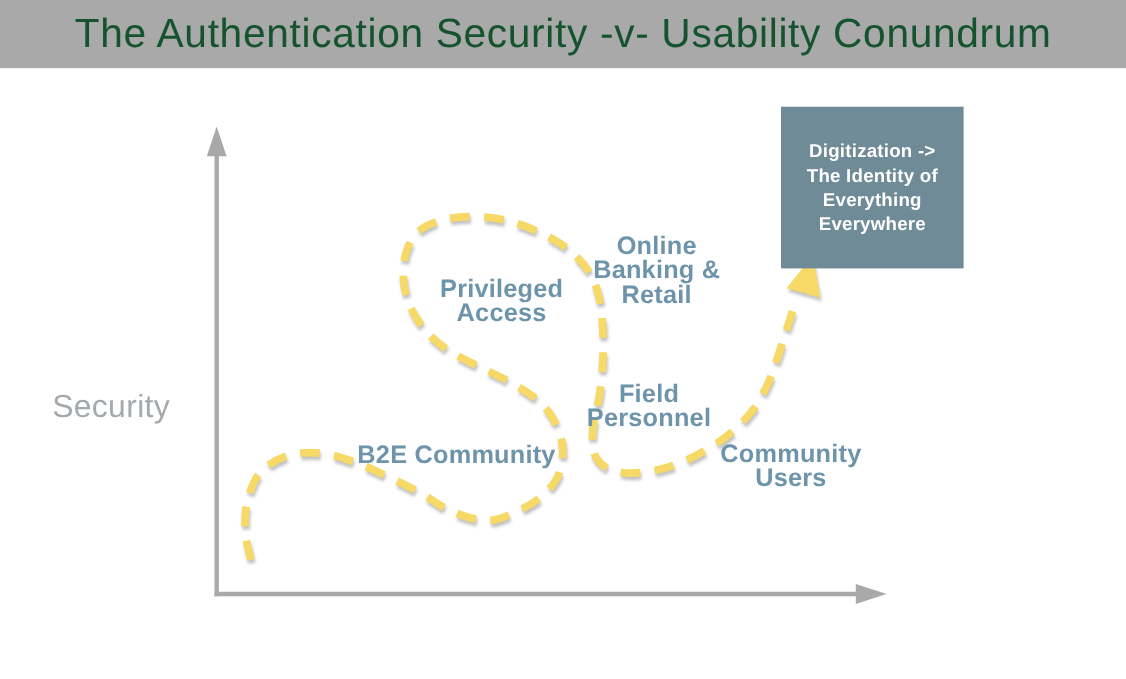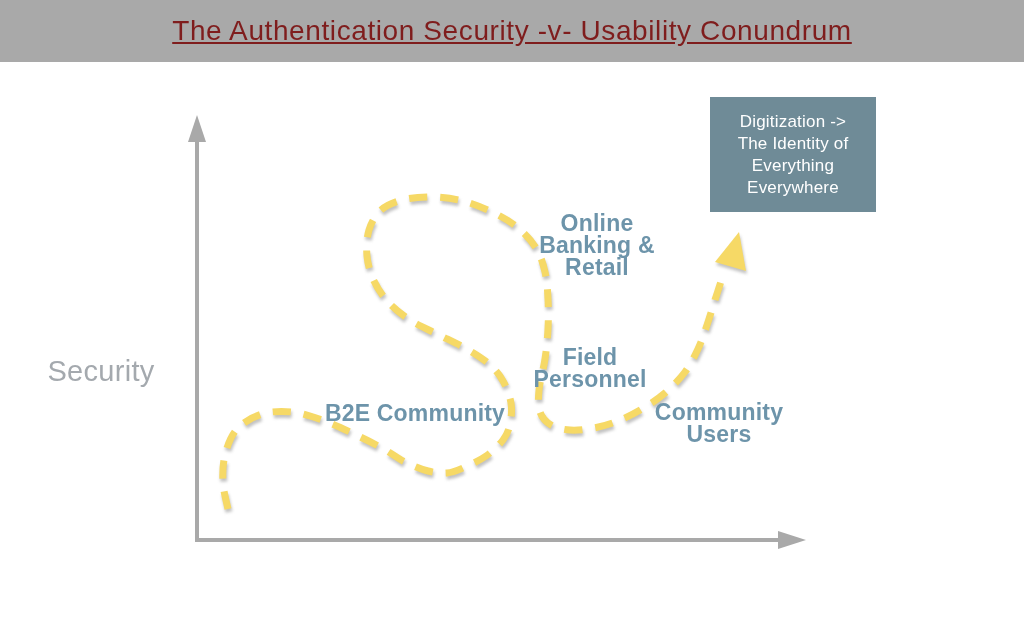--- a/index.html
+++ b/index.html
@@ -6,21 +6,21 @@
   .stage{
     position:relative;width:1024px;height:617px;overflow:hidden;
     background:#ffffff;font-family:"Liberation Sans", sans-serif;
   }
   
   .title-bar{
     position:absolute;left:0;top:0;width:1024px;height:62px;
     background:#a9a9a9;display:flex;align-items:center;justify-content:center;
   }
   .title-bar h1{
-    margin:0;color:#7f1d1d;font-size:28px;font-weight:400;letter-spacing:.6px;text-decoration:underline;
+    margin:0;color:#14532d;font-size:37px;font-weight:400;letter-spacing:.6px;
   }
   
   svg.diagram{position:absolute;left:0;top:0;}
   .journey{
     fill:none;stroke:#f6d966;stroke-width:7;stroke-dasharray:18 13;
     filter:drop-shadow(1px 3px 1.5px rgba(120,120,120,.45));
   }
   .journey-arrow{
     fill:#f6d966;filter:drop-shadow(1px 3px 1.5px rgba(120,120,120,.45));
   }
@@ -37,23 +37,23 @@
     text-align:center;white-space:pre-line;letter-spacing:.2px;
   }
   .m-corporate{left:306px;top:472px;}
   .m-b2e{left:415px;top:413px;}
   .m-privileged{left:456px;top:273px;}
   .m-online{left:597px;top:245px;}
   .m-field{left:590px;top:368px;}
   .m-community{left:719px;top:423px;}
   
   .endpoint-box{
-    position:absolute;left:710px;top:97px;width:166px;height:115px;
+    position:absolute;left:710px;top:97px;width:166px;height:147px;
     background:#6f8b97;display:flex;align-items:center;justify-content:center;
-    color:#ffffff;font-size:17px;font-weight:400;line-height:22px;
+    color:#ffffff;font-size:17px;font-weight:700;line-height:22px;
     text-align:center;white-space:pre-line;letter-spacing:.2px;
   }
 </style>
 </head>
 <body>
 
 <div class="stage">
 
   <div class="title-bar">
     <h1>The Authentication Security -v- Usability Conundrum</h1>
@@ -65,20 +65,22 @@
     <line class="axis" x1="195" y1="540" x2="783" y2="540"></line>
     <polygon class="axis-head" points="806,540 778,531 778,549"></polygon>
 
     <path class="journey" d="M 228 509 C 227.2 504.7, 223.5 492.0, 223 483 C 222.5 474.0, 222.7 464.0, 225 455 C 227.3 446.0, 230.8 435.8, 237 429 C 243.2 422.2, 252.8 416.8, 262 414 C 271.2 411.2, 282.0 411.0, 292 412 C 302.0 413.0, 312.0 416.5, 322 420 C 332.0 423.5, 342.0 428.3, 352 433 C 362.0 437.7, 373.2 443.2, 382 448 C 390.8 452.8, 397.3 458.2, 405 462 C 412.7 465.8, 421.0 469.2, 428 471 C 435.0 472.8, 441.2 473.5, 447 473 C 452.8 472.5, 456.5 470.8, 463 468 C 469.5 465.2, 479.3 460.7, 486 456 C 492.7 451.3, 499.0 445.3, 503 440 C 507.0 434.7, 508.7 430.2, 510 424 C 511.3 417.8, 512.2 410.2, 511 403 C 509.8 395.8, 506.7 387.5, 503 381 C 499.3 374.5, 495.3 369.5, 489 364 C 482.7 358.5, 473.7 353.0, 465 348 C 456.3 343.0, 446.2 338.7, 437 334 C 427.8 329.3, 418.0 325.2, 410 320 C 402.0 314.8, 395.0 309.5, 389 303 C 383.0 296.5, 377.7 288.8, 374 281 C 370.3 273.2, 367.8 264.5, 367 256 C 366.2 247.5, 366.7 237.7, 369 230 C 371.3 222.3, 375.5 215.0, 381 210 C 386.5 205.0, 394.0 202.2, 402 200 C 410.0 197.8, 419.5 197.0, 429 197 C 438.5 197.0, 448.8 197.7, 459 200 C 469.2 202.3, 480.3 206.5, 490 211 C 499.7 215.5, 509.3 220.8, 517 227 C 524.7 233.2, 531.3 240.5, 536 248 C 540.7 255.5, 543.0 263.5, 545 272 C 547.0 280.5, 547.5 289.5, 548 299 C 548.5 308.5, 548.5 319.0, 548 329 C 547.5 339.0, 546.5 348.8, 545 359 C 543.5 369.2, 539.8 381.2, 539 390 C 538.2 398.8, 538.0 406.2, 540 412 C 542.0 417.8, 546.0 422.0, 551 425 C 556.0 428.0, 562.8 429.5, 570 430 C 577.2 430.5, 586.0 429.5, 594 428 C 602.0 426.5, 610.0 424.2, 618 421 C 626.0 417.8, 634.2 413.7, 642 409 C 649.8 404.3, 657.8 399.2, 665 393 C 672.2 386.8, 679.5 379.3, 685 372 C 690.5 364.7, 694.3 356.8, 698 349 C 701.7 341.2, 704.2 333.2, 707 325 C 709.8 316.8, 712.3 308.3, 715 300 C 717.7 291.7, 721.7 279.2, 723 275"></path>
     <polygon class="journey-arrow" points="739,232 715,262 746,271"></polygon>
   </svg>
 
   <div class="axis-label" style="left:101px;top:334px;">Security</div>
 
   <div class="milestone m-b2e">B2E Community</div>
+  <div class="milestone m-privileged">Privileged
+Access</div>
   <div class="milestone m-online">Online
 Banking &amp;
 Retail</div>
   <div class="milestone m-field">Field
 Personnel</div>
   <div class="milestone m-community">Community
 Users</div>
 
   <div class="endpoint-box">Digitization -&gt;
 The Identity of

